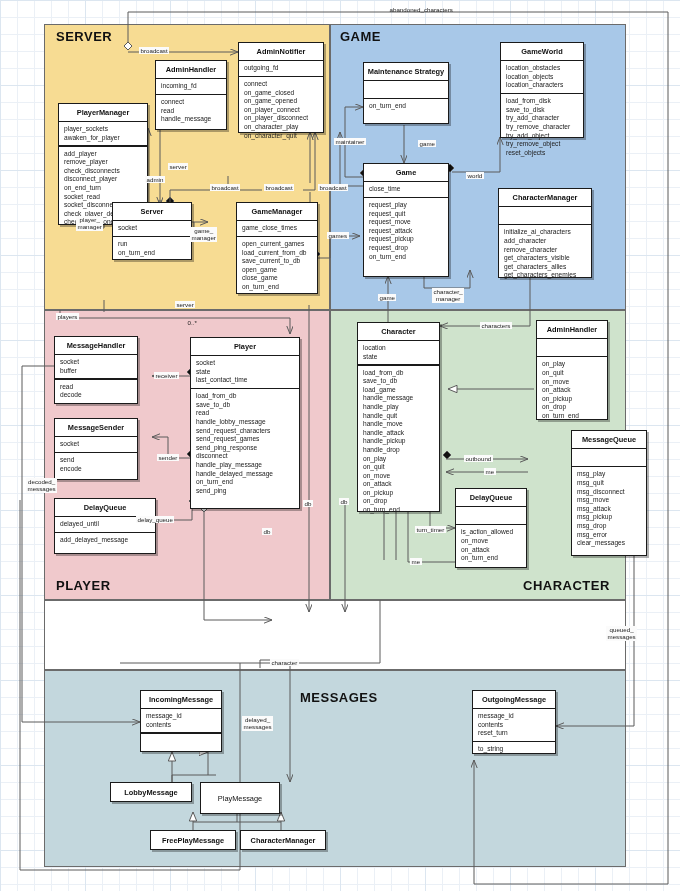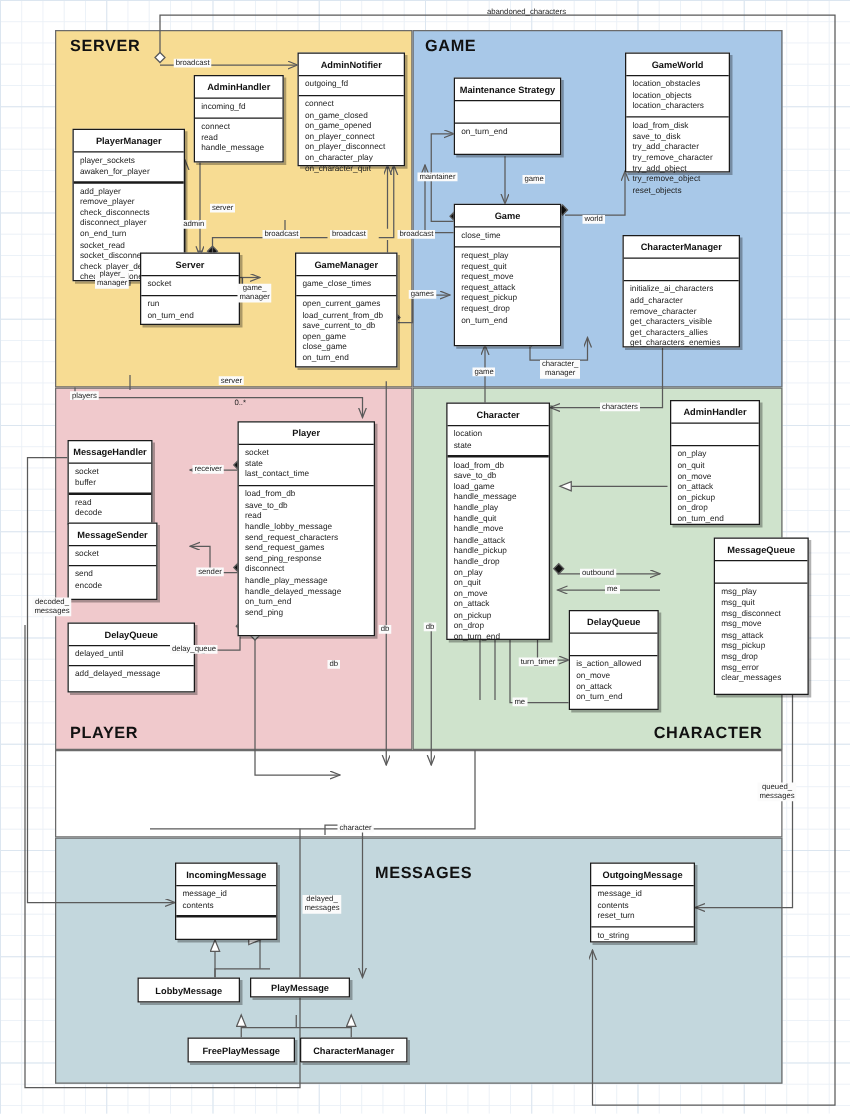--- a/index.html
+++ b/index.html
@@ -390,35 +390,35 @@
     <div class="ops">
       <div>initialize_ai_characters</div>
       <div>add_character</div>
       <div>remove_character</div>
       <div>get_characters_visible</div>
       <div>get_characters_allies</div>
       <div>get_characters_enemies</div>
     </div>
   </div>
 
-  <div class="cls" style="left:54px; top:352px; width:68px; height:68px;">
+  <div class="cls" style="left:54px; top:336px; width:84px; height:68px;">
     <div class="name">MessageHandler</div>
     <div class="sep"></div>
     <div class="attrs">
       <div>socket</div>
       <div>buffer</div>
     </div>
     <div class="sep"></div>
     <div class="ops">
       <div>read</div>
       <div>decode</div>
     </div>
   </div>
 
-  <div class="cls" style="left:54px; top:418px; width:72px; height:62px;">
+  <div class="cls" style="left:54px; top:418px; width:84px; height:62px;">
     <div class="name">MessageSender</div>
     <div class="sep"></div>
     <div class="attrs">
       <div>socket</div>
     </div>
     <div class="sep"></div>
     <div class="ops">
       <div>send</div>
       <div>encode</div>
     </div>
@@ -559,21 +559,21 @@
     </div>
     <div class="sep"></div>
     <div class="ops">
       <div>to_string</div>
     </div>
   </div>
 
   <div class="plain" style="left:110px; top:782px; width:82px; height:20px; font-weight:bold;">
     <span>LobbyMessage</span>
   </div>
-  <div class="plain" style="left:200px; top:782px; width:80px; height:16px; font-weight:bold;justify-content:center;">
+  <div class="plain" style="left:200px; top:782px; width:80px; height:32px; font-weight:normal;justify-content:center;">
     <span>PlayMessage</span>
   </div>
   <div class="plain" style="left:150px; top:830px; width:86px; height:20px; font-weight:bold;">
     <span>FreePlayMessage</span>
   </div>
   <div class="plain" style="left:240px; top:830px; width:86px; height:20px; font-weight:bold;">
     <span>CharacterManager</span>
   </div>
 
   <div class="elabel plainbg" style="left:388px; top:6px;">abandoned_characters</div>

